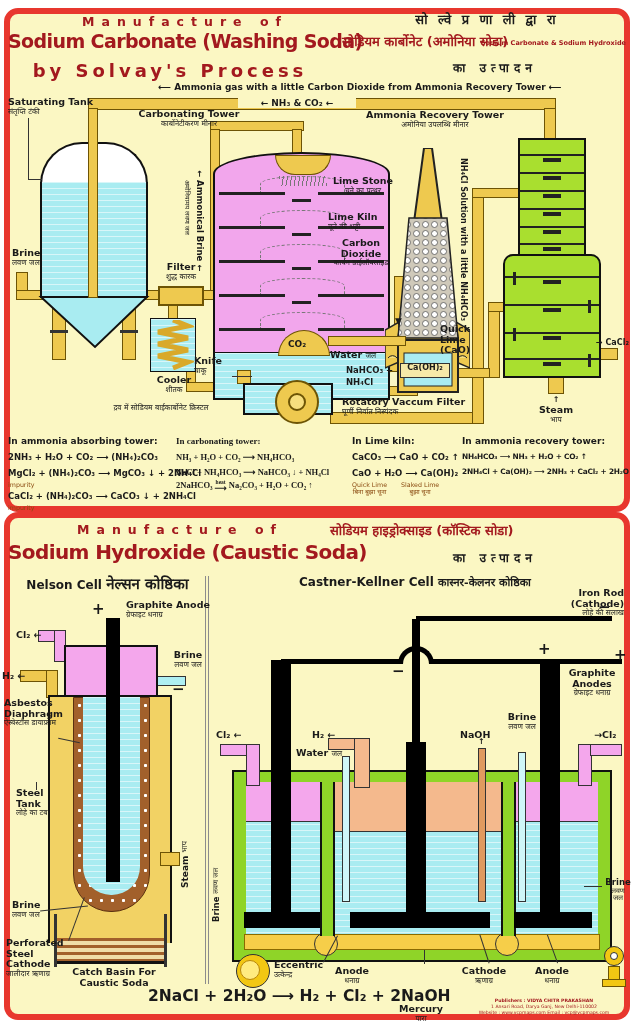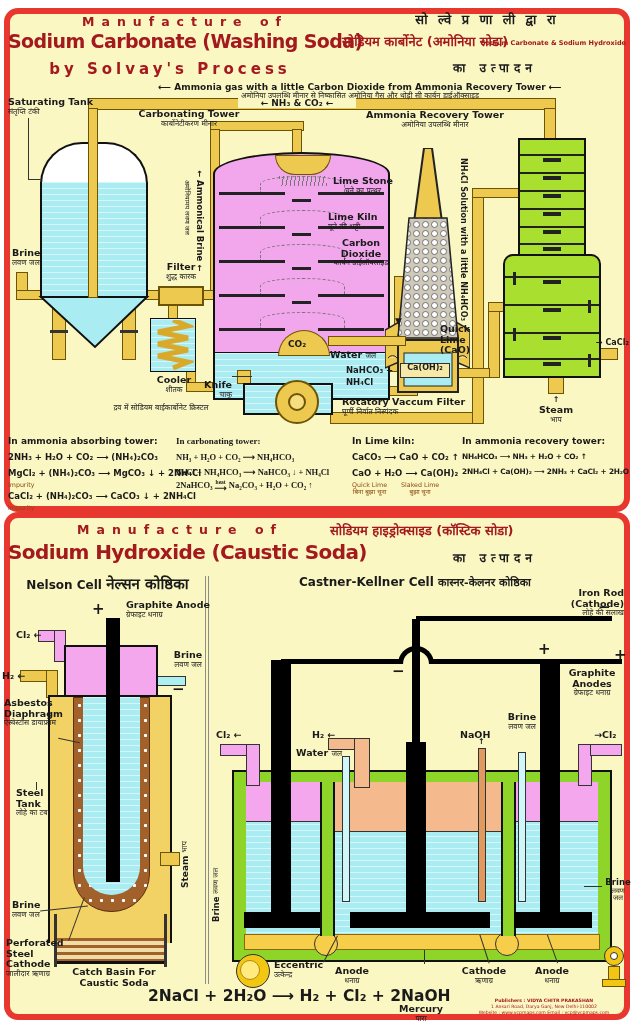--- a/index.html
+++ b/index.html
@@ -50,27 +50,26 @@
 <body>
 
 <div class="frame" style="top:8px;height:504px;"></div>
 <div class="frame" style="top:512px;height:508px;"></div>
 <div class="lbl red" style="right:8px;top:8px;font-size:6.5px;z-index:10;margin-top:32px;">Sodium Carbonate &amp; Sodium Hydroxide</div>
 
 <div class="lbl red ctr" style="left:25px;top:15px;width:320px;font-size:12.5px;letter-spacing:7px;">Manufacture of</div>
 <div class="lbl ctr" style="left:368px;top:13px;width:235px;font-size:13px;word-spacing:6px;">सो ल्वे प्र णा ली द्वा रा</div>
 <div class="lbl red" style="left:8px;top:31px;font-size:19px;letter-spacing:-0.6px;white-space:nowrap;">Sodium Carbonate (Washing Soda)</div>
 <div class="lbl red" style="left:342px;top:35px;font-size:13px;white-space:nowrap;">सोडियम कार्बोनेट (अमोनिया सोडा)</div>
-<div class="lbl red ctr" style="left:30px;top:61px;width:280px;font-size:15px;letter-spacing:4px;">by Solvay's Process</div>
+<div class="lbl red ctr" style="left:30px;top:61px;width:280px;font-size:18px;letter-spacing:4px;">by Solvay's Process</div>
 <div class="lbl ctr" style="left:410px;top:62px;width:170px;font-size:12px;letter-spacing:5px;">का उत्पादन</div>
 <div class="lbl ctr" style="left:140px;top:82px;width:440px;font-size:9px;">
   <span>⟵</span>
   <span>Ammonia gas with a little Carbon Dioxide from Ammonia Recovery Tower</span>
   <span>⟵</span>
-  <span class="hi">अमोनिया उपलब्धि मीनार से निष्कासित अमोनिया गैस और थोड़ी सी कार्बन डाईऑक्साइड</span>
 </div>
 
 <div class="p" style="left:88px;top:98px;width:468px;height:12px;"></div>
 <div class="p" style="left:544px;top:108px;width:12px;height:32px;"></div>
 <div class="p" style="left:88px;top:108px;width:10px;height:190px;z-index:4;"></div>
 <div class="p" style="left:210px;top:121px;width:94px;height:10px;"></div>
 <div class="p" style="left:292px;top:129px;width:10px;height:30px;"></div>
 <div class="p" style="left:210px;top:129px;width:10px;height:164px;"></div>
 <div class="p" style="left:200px;top:290px;width:14px;height:10px;"></div>
 <div class="p" style="left:144px;top:290px;width:18px;height:10px;"></div>
@@ -225,21 +224,21 @@
 </div>
 <div class="lbl ctr" style="left:328px;top:238px;width:66px;">
   <span>Carbon Dioxide</span><span class="hi">कार्बन डाईऑक्साइड</span>
 </div>
 <div class="lbl vtext" style="left:458px;top:158px;height:180px;font-size:8px;">NH₄Cl Solution with a little NH₄HCO₃</div>
 <div class="lbl" style="left:330px;top:350px;">
   <span>Water</span> <span class="hii">जल</span>
 </div>
 <div class="lbl" style="left:346px;top:366px;font-size:8.5px;">NaHCO₃ +</div>
 <div class="lbl" style="left:346px;top:378px;font-size:8.5px;">NH₄Cl</div>
-<div class="lbl" style="left:194px;top:380px;width:38px;text-align:right;">
+<div class="lbl" style="left:194px;top:356px;width:38px;text-align:left;">
   <span>Knife</span><span class="hi">चाकू</span>
 </div>
 <div class="ln" style="left:232px;top:376px;width:20px;height:1px;"></div>
 <div class="lbl" style="left:342px;top:397px;width:130px;">
   <span>Rotatory Vaccum Filter</span><span class="hi">घूर्णी निर्वात निस्यंदक</span>
 </div>
 <div class="lbl" style="left:440px;top:324px;width:38px;">Quick Lime (CaO)</div>
 <div class="lbl ctr" style="left:400px;top:363px;width:48px;height:13px;border:1px solid #333;background:#F6E9A8;font-size:8px;z-index:9;">Ca(OH)₂</div>
 <div class="lbl" style="left:596px;top:339px;font-size:8px;white-space:nowrap;">
   <span>→</span> <span>CaCl₂</span>

